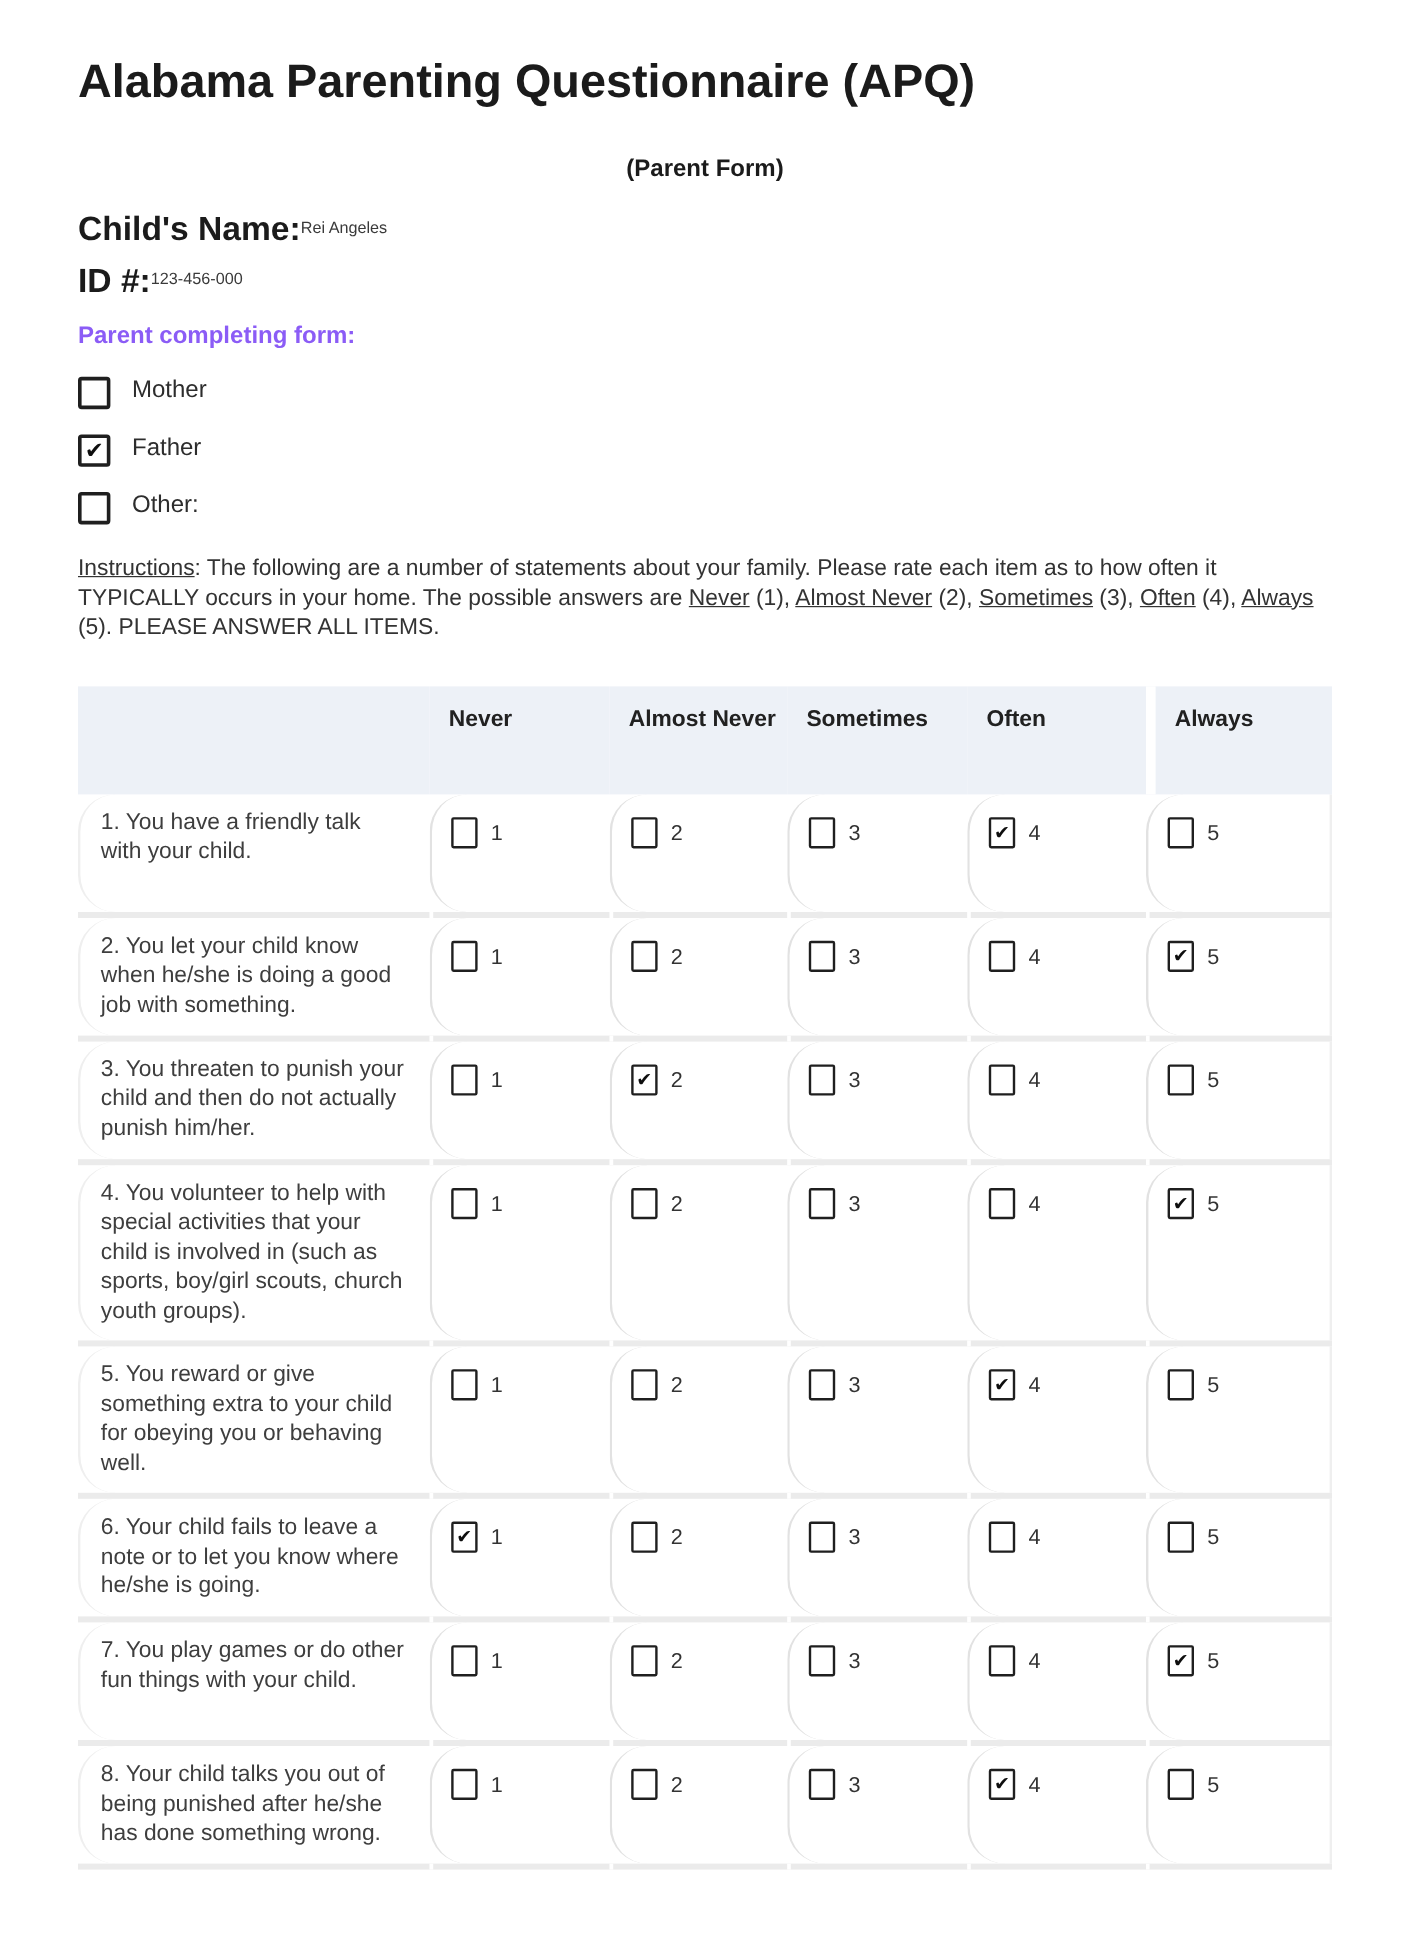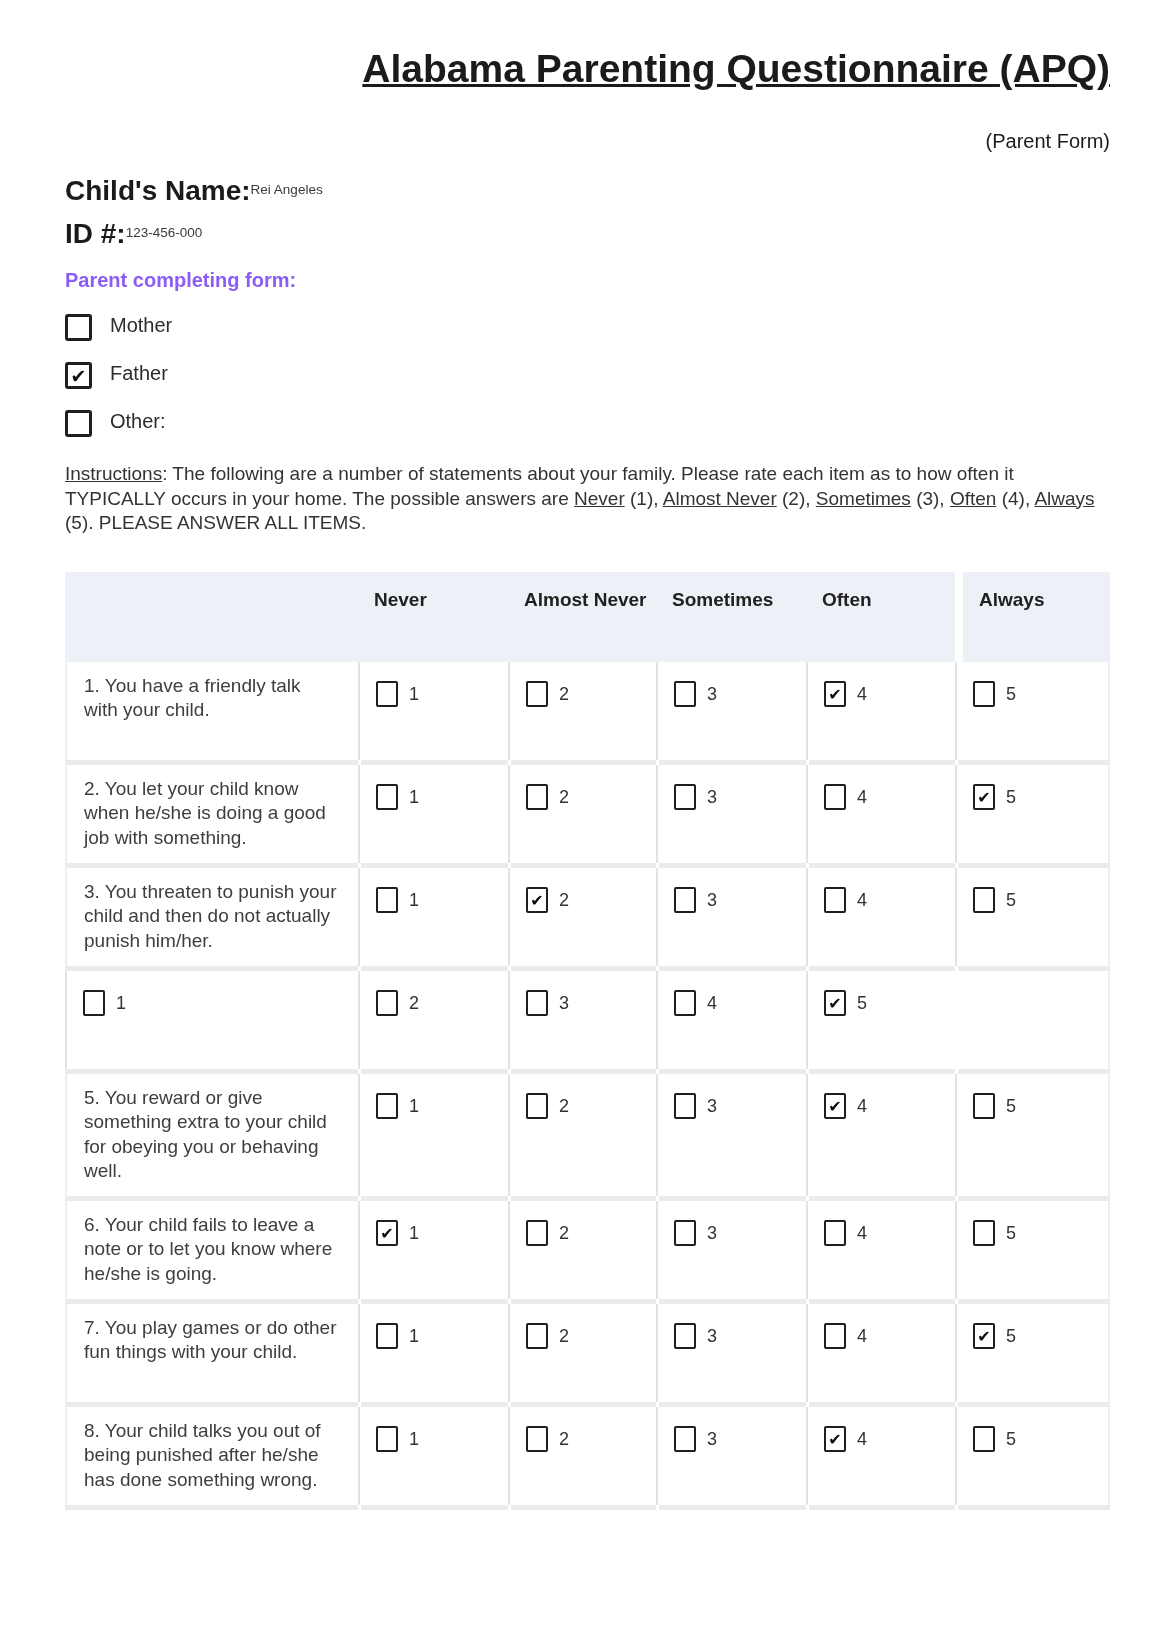--- a/index.html
+++ b/index.html
@@ -2,43 +2,43 @@
 <html><head>
 <meta charset="utf-8">
 <style>
   html,body{margin:0;padding:0;}
   body{
     width:1176px;height:1630px;overflow:hidden;background:#fff;
     font-family:"Liberation Sans","DejaVu Sans",sans-serif;color:#222;
     --header-bg:#edf1f7;--divider:#ebebeb;
   }
   .page{padding:46px 66px 0 65px;}
-  h1{font-size:39px;line-height:46px;margin:0 0 38px;text-align:right;color:#1b1b1b;font-weight:bold;text-decoration:underline;}
-  .subtitle{text-align:right;font-weight:normal;font-size:20px;margin:12px 0 26px;color:#1b1b1b;}
+  h1{font-size:39px;line-height:46px;margin:0 0 38px;text-align:left;color:#1b1b1b;font-weight:bold;}
+  .subtitle{text-align:center;font-weight:bold;font-size:20px;margin:12px 0 26px;color:#1b1b1b;}
   .field-row{display:flex;align-items:flex-start;margin-bottom:20px;}
   .field-label{font-weight:bold;font-size:28px;color:#1b1b1b;line-height:23px;}
   .field-value{font-size:13.5px;color:#3a3a3a;margin-top:3px;}
   .section-label{font-weight:bold;font-size:20px;color:#8b5cf6;margin:24px 0 22px;}
   .parent-option{display:flex;align-items:flex-start;margin-bottom:21px;}
   .checkbox{display:inline-flex;align-items:center;justify-content:center;background:#fff;
     border:3px solid #1f1f1f;border-radius:3px;box-sizing:border-box;flex:none;cursor:pointer;}
   .checkbox.big{width:27px;height:27px;}
   .checkbox.small{width:22px;height:26px;border-width:2.5px;border-radius:2px;}
   .mark{font-weight:bold;color:#0e0e0e;line-height:1;font-size:19px;transform:translateY(1px);}
   .checkbox.small .mark{font-size:16px;}
   .opt-label{font-size:20px;color:#2d2d2d;margin-left:18px;}
   .instructions{font-size:19px;line-height:24.5px;color:#333;margin:25px 0 36px;max-width:1044px;}
   .u{text-decoration:underline;}
   .qtable{width:1045px;}
   .t-grid{display:grid;grid-template-columns:293px 150px 148px 150px 149px 155px;}
   .t-head .cell{background:var(--header-bg);height:90px;box-sizing:border-box;
     padding:15px 6px 0 16px;font-weight:bold;font-size:19px;line-height:25px;color:#212121;}
   .t-head .h-always{border-left:8px solid #fff;}
   .t-row{min-height:98px;border-right:2px solid #efefef;}
-  .t-row>*{box-sizing:border-box;}
+  .t-row>*{box-sizing:border-box;border-radius:31px;}
   .q-cell{padding:12px 20px 12px 17px;font-size:19px;line-height:24.5px;color:#3e3e3e;
     border-left:2px solid #efefef;}
   .a-cell{border-left:2px solid #e2e2e2;padding:19px 0 0 16px;display:flex;align-items:flex-start;}
   .num{font-size:18px;color:#333;margin-left:11px;line-height:26px;}
   .divider{height:5px;}
   .divider span{background:var(--divider);display:block;height:5px;box-sizing:border-box;}
   .divider span + span{border-left:3px solid #fff;}
 </style>
 </head>
 <body style="--header-bg: #edf1f7; --divider: #ebebeb;">
@@ -181,20 +181,21 @@
         </div>
         <div class="t-grid divider">
           <span></span>
           <span></span>
           <span></span>
           <span></span>
           <span></span>
           <span></span>
         </div>
         <div class="t-grid t-row">
+          <div class="q-cell">4. You volunteer to help with special activities that your child is involved in (such as sports, boy/girl scouts, church youth groups).</div>
           <div class="a-cell">
             <span class="checkbox small"></span>
             <span class="num">1</span>
           </div>
           <div class="a-cell">
             <span class="checkbox small"></span>
             <span class="num">2</span>
           </div>
           <div class="a-cell">
             <span class="checkbox small"></span>

